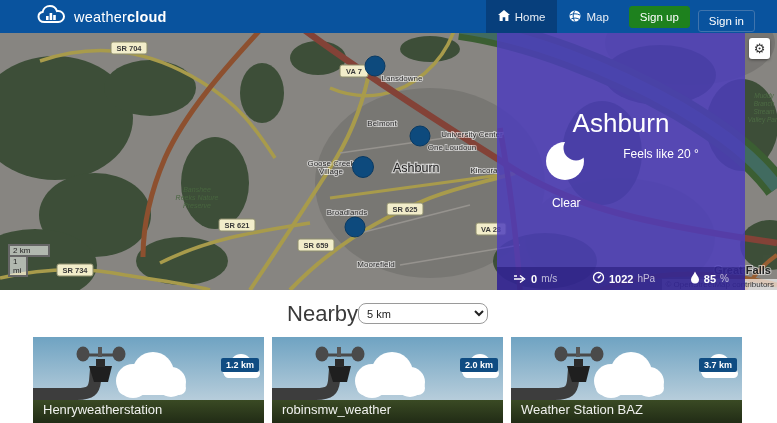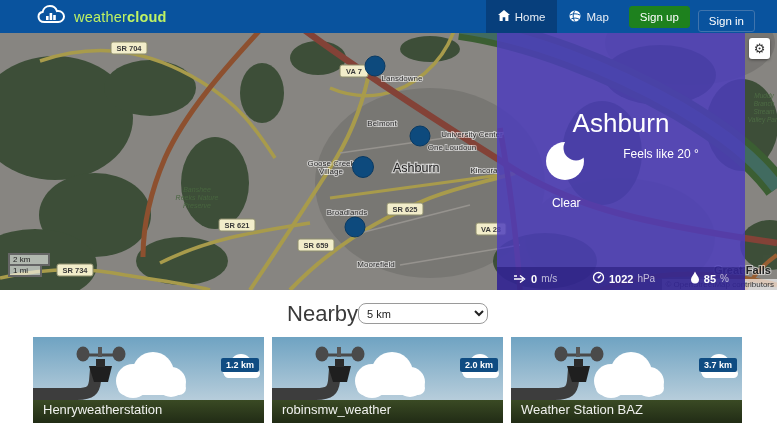--- a/index.html
+++ b/index.html
@@ -3,21 +3,21 @@
 <meta charset="utf-8">
 <style>
   * { margin:0; padding:0; box-sizing:border-box; }
   html,body { width:777px; height:423px; overflow:hidden; background:#fff;
     font-family:"Liberation Sans", sans-serif; }
 
   
   .navbar { position:relative; height:33px; background:#09539e; display:flex;
     align-items:center; color:#fff; z-index:50; }
   .brand { display:flex; align-items:center; margin-left:36px; gap:6px; }
-  .brand-text { font-size:14.5px; color:#bef264; letter-spacing:.2px; }
+  .brand-text { font-size:14.5px; color:#ffffff; letter-spacing:.2px; }
   .brand-text b { font-weight:700; }
   .nav-right { margin-left:auto; display:flex; align-items:center; height:100%; }
   .nav-item { display:flex; align-items:center; gap:5px; padding:0 12px; height:100%;
     font-size:11.5px; color:#e8eef6; cursor:pointer; }
   .nav-item.active { background:#073f7c; }
   .btn { font-size:11.5px; border-radius:3px; padding:4px 10px; margin-left:8px;
     color:#fff; cursor:pointer; white-space:nowrap; }
   .btn-signup { background:#1e811e; border:1px solid #1e811e; }
   .btn-signin { background:transparent; border:1px solid #3f74ad; margin-right:22px;margin-top:8px; }
 
@@ -29,21 +29,21 @@
   .city-label { font-size:12.5px; fill:#1c1c1c; paint-order:stroke; stroke:rgba(255,255,255,.6); stroke-width:2.5px; }
   .green-label { font-size:7px; fill:#48663f; font-style:italic; }
   .tiny-green { font-size:6.5px; fill:#4d6b44; font-style:italic; }
   .bold-label { font-size:11px; font-weight:bold; fill:#222; paint-order:stroke; stroke:rgba(255,255,255,.5); stroke-width:2px; }
   .shield-text { font-size:7.5px; font-weight:bold; fill:#3a3a3a; }
 
   .scale-ctl { position:absolute; left:8px; bottom:13px; z-index:20; }
   .scale-box { background:rgba(255,255,255,.6); border:2px solid #666; color:#222;
     font-size:8px; line-height:9px; padding:0 3px; }
   .scale-box.km { width:42px; }
-  .scale-box.mi { width:34px; border-top:none; }
+  .scale-box.mi { width:20px; border-top:none; }
   .attribution { position:absolute; right:0; bottom:0; z-index:5;
     background:rgba(255,255,255,.65); font-size:8px; color:#333; padding:1px 3px; }
 
   .gear-btn { position:absolute; left:749px; top:5px; width:21px; height:21px; z-index:40;
     background:#fff; border-radius:3px; box-shadow:0 1px 3px rgba(0,0,0,.4);
     display:flex; align-items:center; justify-content:center; cursor:pointer;
     color:#333; font-size:13px; line-height:1; }
 
   
   .wx-panel { position:absolute; left:497px; top:0; width:248px; height:257px;

